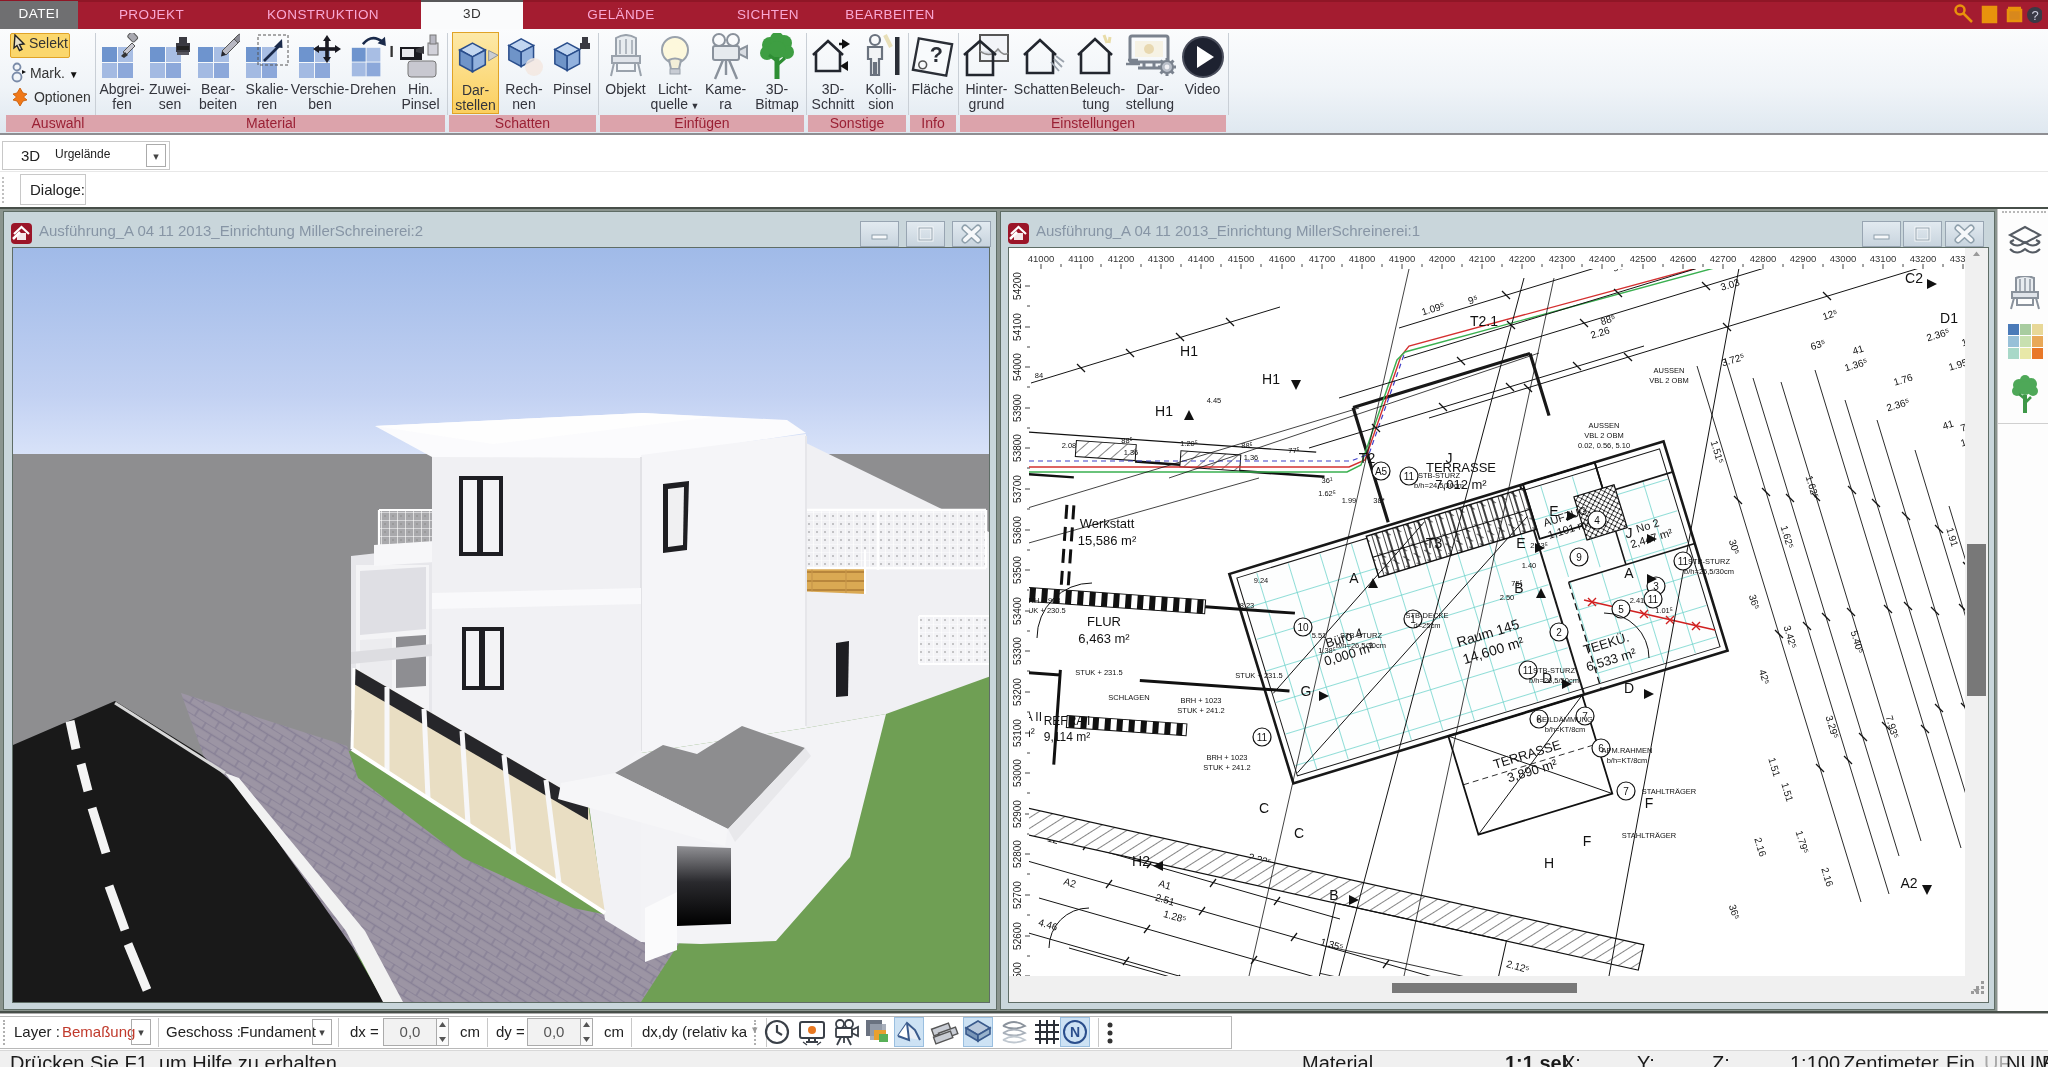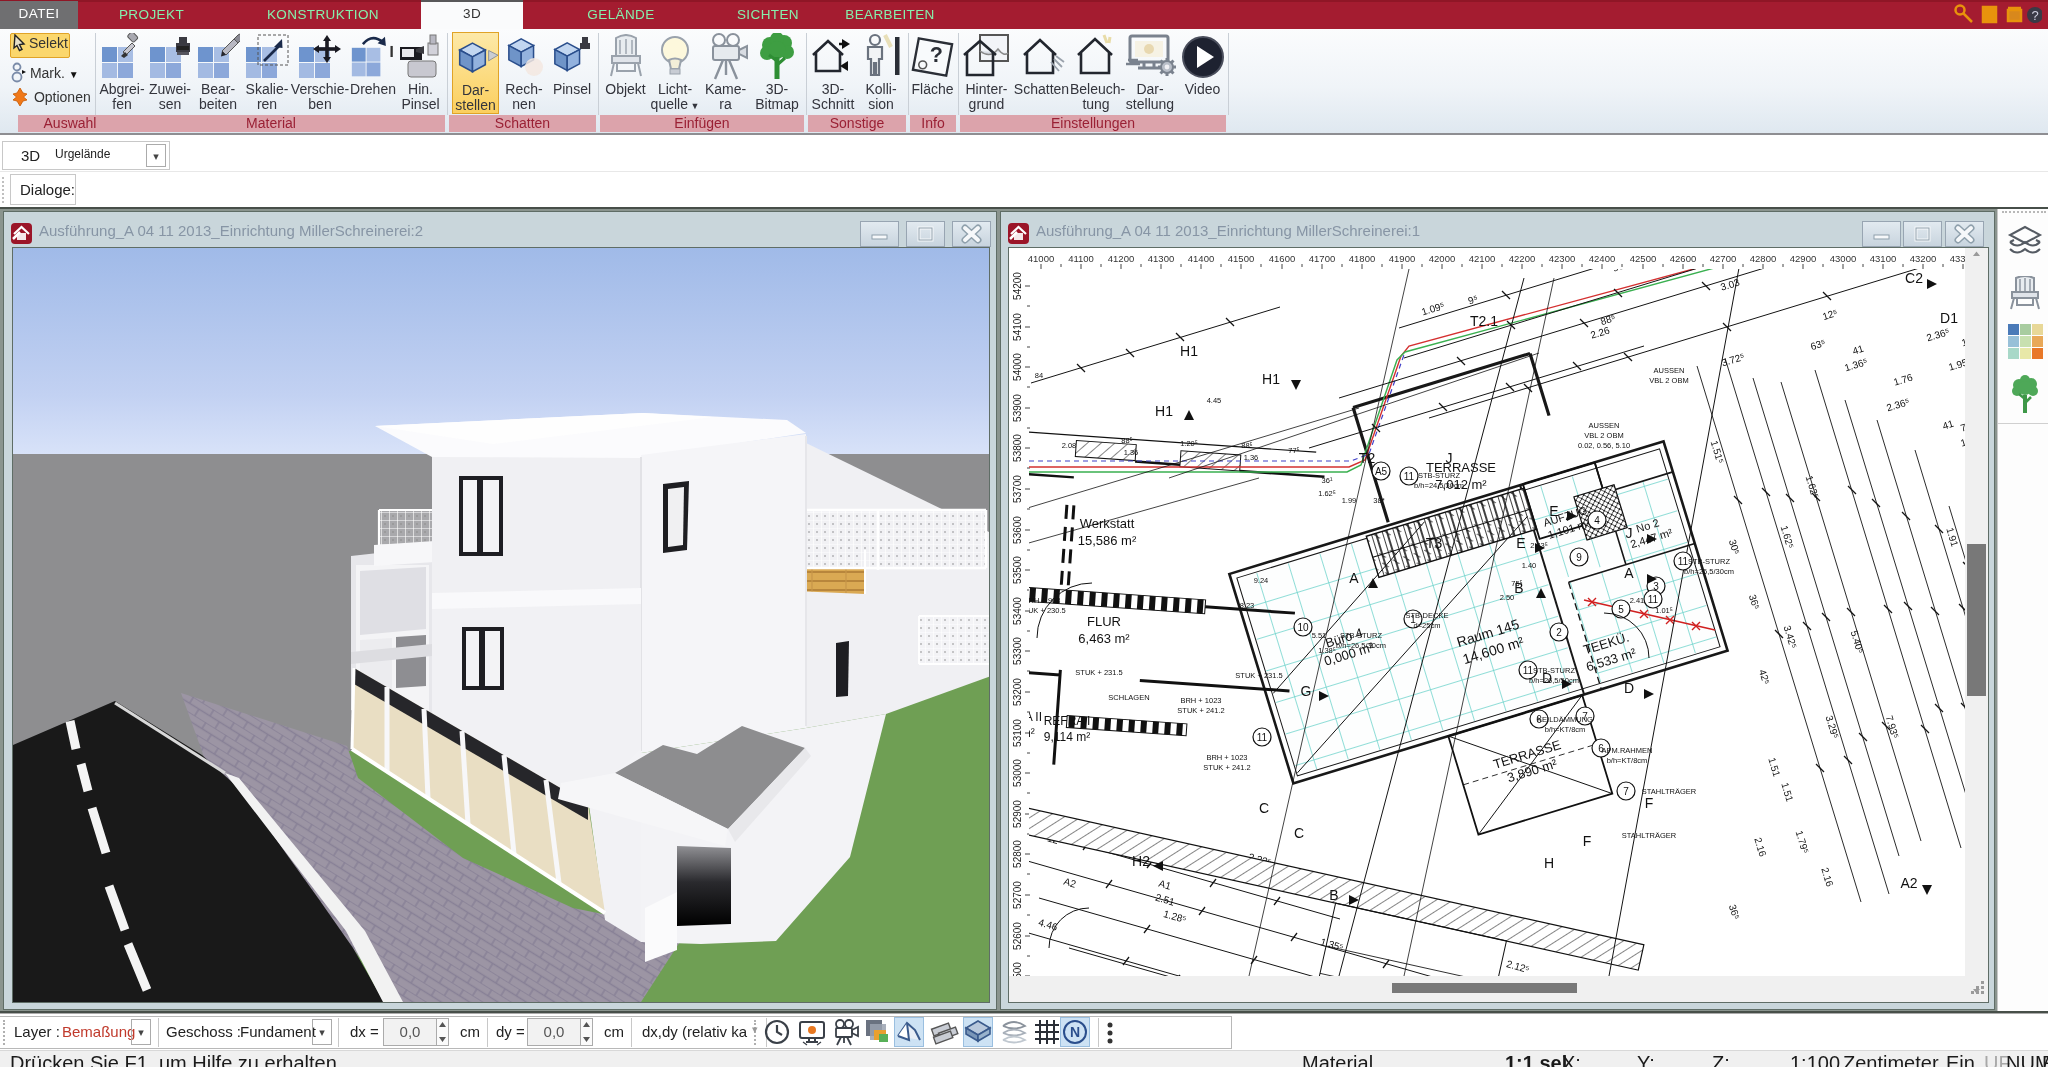--- a/index.html
+++ b/index.html
@@ -3,21 +3,21 @@
 <meta charset="utf-8">
 <style>
 * { margin:0; padding:0; box-sizing:border-box; }
 html,body { width:2048px; height:1067px; overflow:hidden; font-family:"Liberation Sans", sans-serif; background:#fff; }
 #root { position:absolute; top:0; left:0; width:2048px; height:1067px; }
 .abs { position:absolute; }
 
 
 #tabbar { top:0; left:0; width:2048px; height:29px; background:#A41C30; }
 #tabbar .topline { position:absolute; top:0; left:0; width:2048px; height:2px; background:#8F1626; }
-.tab { position:absolute; top:2px; height:27px; line-height:26px; text-align:center; font-size:13.5px; color:#86efac; letter-spacing:0.4px; }
+.tab { position:absolute; top:2px; height:27px; line-height:26px; text-align:center; font-size:13.5px; color:#f9a8d4; letter-spacing:0.4px; }
 .tab.datei { background:#6F6F71; color:#FFFFFF; top:1px; height:28px; }
 .tab.active { background:#FAFBFC; color:#333; border-top:2px solid #58585a; line-height:23px; top:0; height:29px; }
 
 
 #ribbon { top:29px; left:0; width:2048px; height:106px; background:linear-gradient(180deg,#FBFCFD 0%,#F0F4F8 55%,#DFE8F0 100%); border-bottom:2px solid #8e8e92; }
 .rsep { position:absolute; top:4px; height:82px; width:1px; background:#C9CFD6; }
 .gstrip { position:absolute; top:86px; height:17px; background:#DCA3AB; color:#9A2034; font-size:14px; text-align:center; line-height:17px; }
 .rbtn { position:absolute; top:3px; text-align:center; font-size:14px; color:#33343C; line-height:15px; }
 .rbtn .ric { height:50px; display:flex; align-items:center; justify-content:center; }
 .selbtn { position:absolute; left:10px; top:4px; width:60px; height:25px; background:#FBD76D; border:1px solid #E0A327; border-radius:2px; font-size:14px; color:#333; }
@@ -93,21 +93,21 @@
   </div>
 
   <div class="rsep" style="left:95px;"></div>
   <div class="rsep" style="left:447px;"></div>
   <div class="rsep" style="left:598px;"></div>
   <div class="rsep" style="left:806px;"></div>
   <div class="rsep" style="left:908px;"></div>
   <div class="rsep" style="left:958px;"></div>
   <div class="rsep" style="left:1228px;"></div>
 
-  <div class="gstrip" style="left:18px;width:104px;">Auswahl</div>
+  <div class="gstrip" style="left:6px;width:104px;">Auswahl</div>
   <div class="gstrip" style="left:97px;width:348px;">Material</div>
   <div class="gstrip" style="left:449px;width:147px;">Schatten</div>
   <div class="gstrip" style="left:600px;width:204px;">Einfügen</div>
   <div class="gstrip" style="left:808px;width:98px;">Sonstige</div>
   <div class="gstrip" style="left:910px;width:46px;">Info</div>
   <div class="gstrip" style="left:960px;width:266px;">Einstellungen</div>
   <div id="ribbonbtns">
         <div class="rbtn" style="left:98px;width:48px;"><div class="ric">
             <svg width="44" height="48" viewBox="0 0 44 48">
               <g transform="translate(2,14)">
@@ -391,21 +391,21 @@
 <div id="row1" class="abs">
   <div class="abs" style="left:2px;top:5px;width:2px;height:26px;border-left:2px dotted #C0C0C0;"></div>
   <div class="combo" style="left:2px;top:4px;width:168px;height:29px;border-color:#C8C8C8;">
     <span style="position:absolute;left:18px;top:5px;font-size:15px;color:#222;">3D</span>
     <span style="position:absolute;left:52px;top:5px;font-size:12px;color:#222;">Urgelände</span>
     <span style="position:absolute;right:3px;top:2px;width:20px;height:23px;border:1px solid #ABABAB;text-align:center;color:#444;font-size:11px;line-height:23px;">▾</span>
   </div>
 </div>
 <div id="row2" class="abs">
   <div class="abs" style="left:2px;top:5px;width:2px;height:26px;border-left:2px dotted #C0C0C0;"></div>
-  <div class="combo" style="left:10px;top:2px;width:66px;height:31px;border-color:#C8C8C8;text-decoration:underline;">
+  <div class="combo" style="left:20px;top:2px;width:66px;height:31px;border-color:#C8C8C8;text-decoration:underline;">
     <span style="position:absolute;left:9px;top:6px;font-size:15px;color:#222;">Dialoge:</span>
   </div>
 </div>
 
 <div id="mdi" class="abs">
 
   <div class="win" style="left:3px;top:2px;width:994px;height:799px;">
     <div class="wicon"><svg width="21" height="21" viewBox="0 0 21 21">
             <path d="M3 11 L10.5 4 L18 11" stroke="#fff" stroke-width="2.2" fill="none"></path>
             <rect x="6" y="10" width="9" height="7" fill="#fff" opacity="0.9"></rect>

